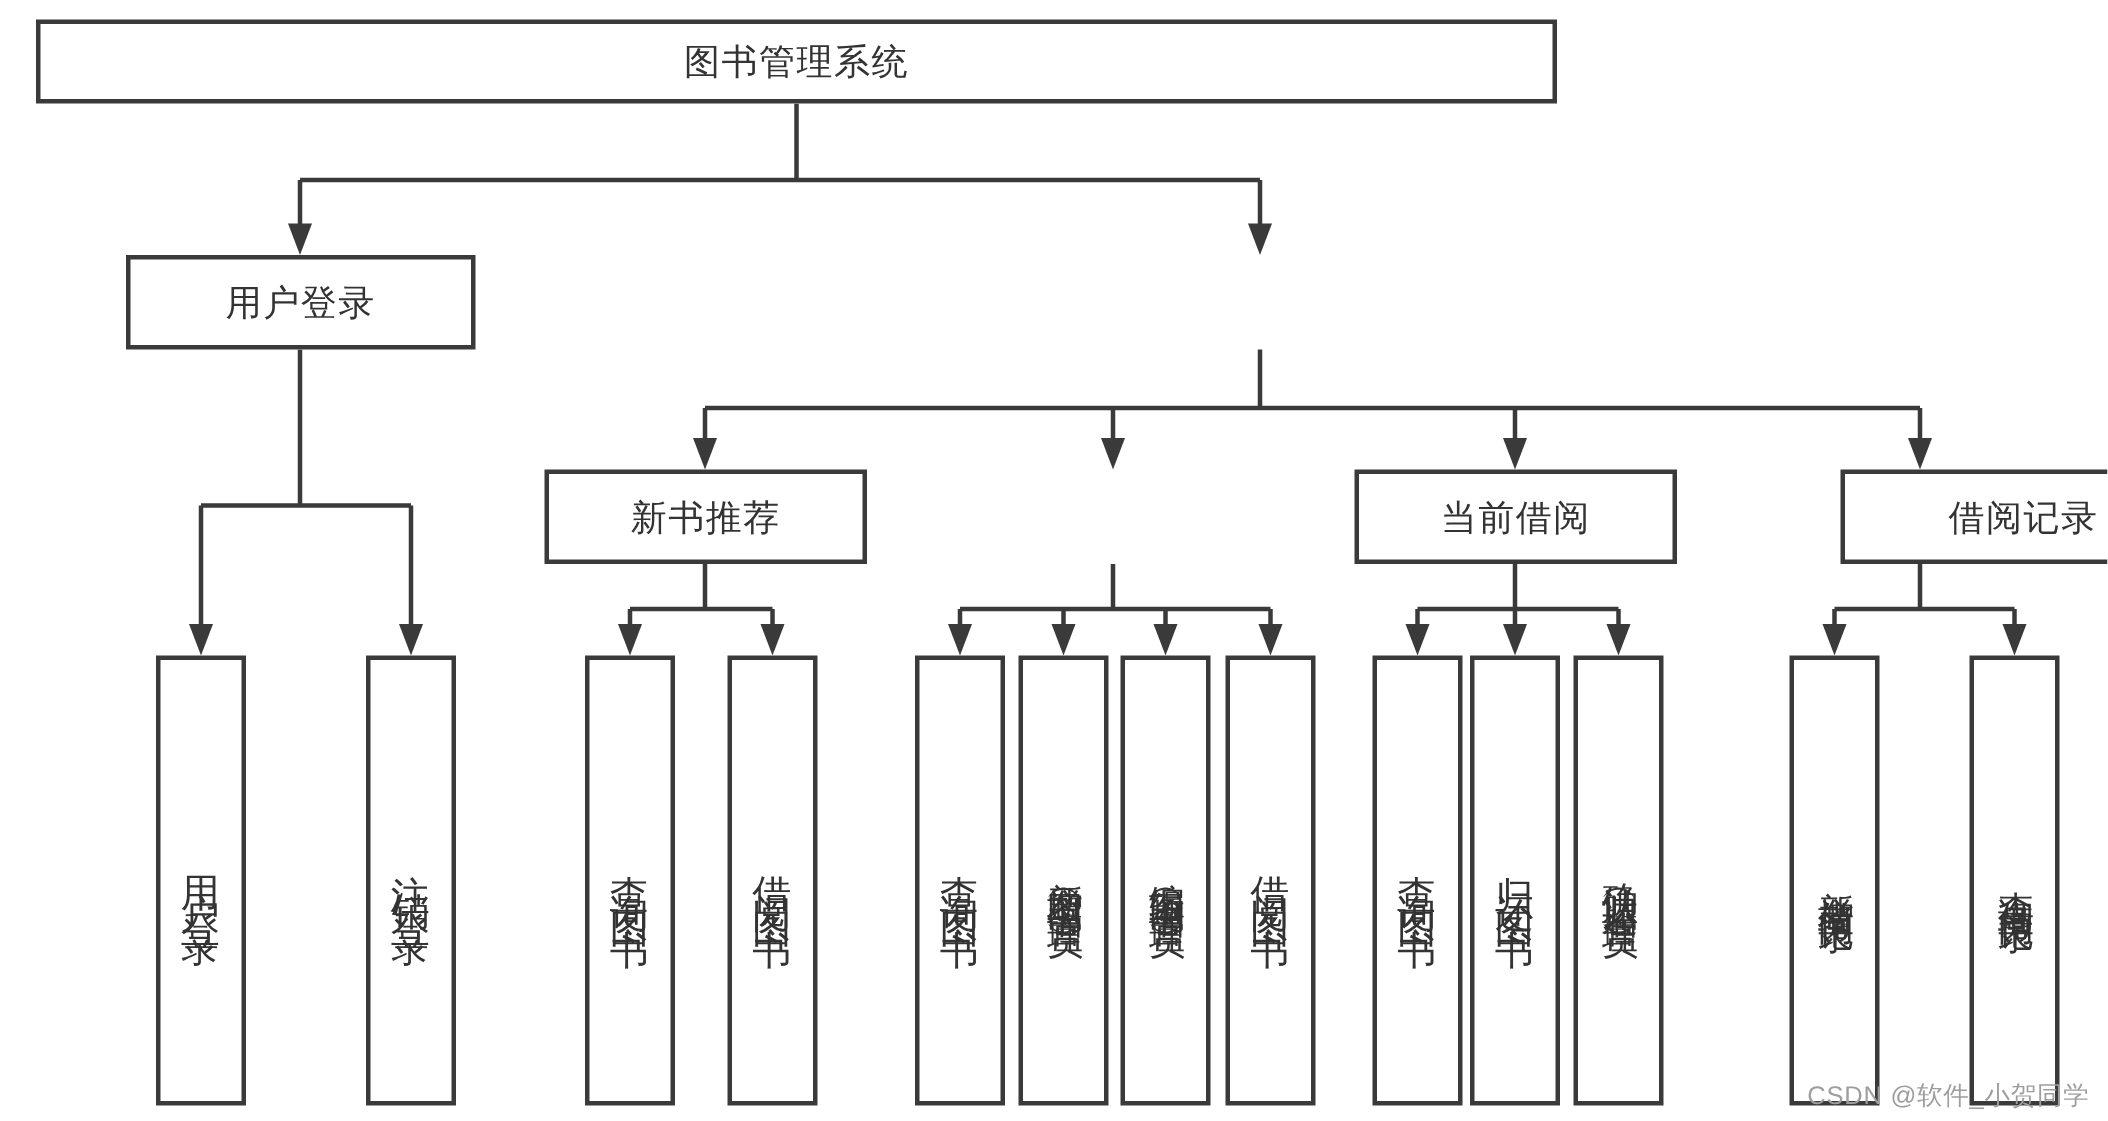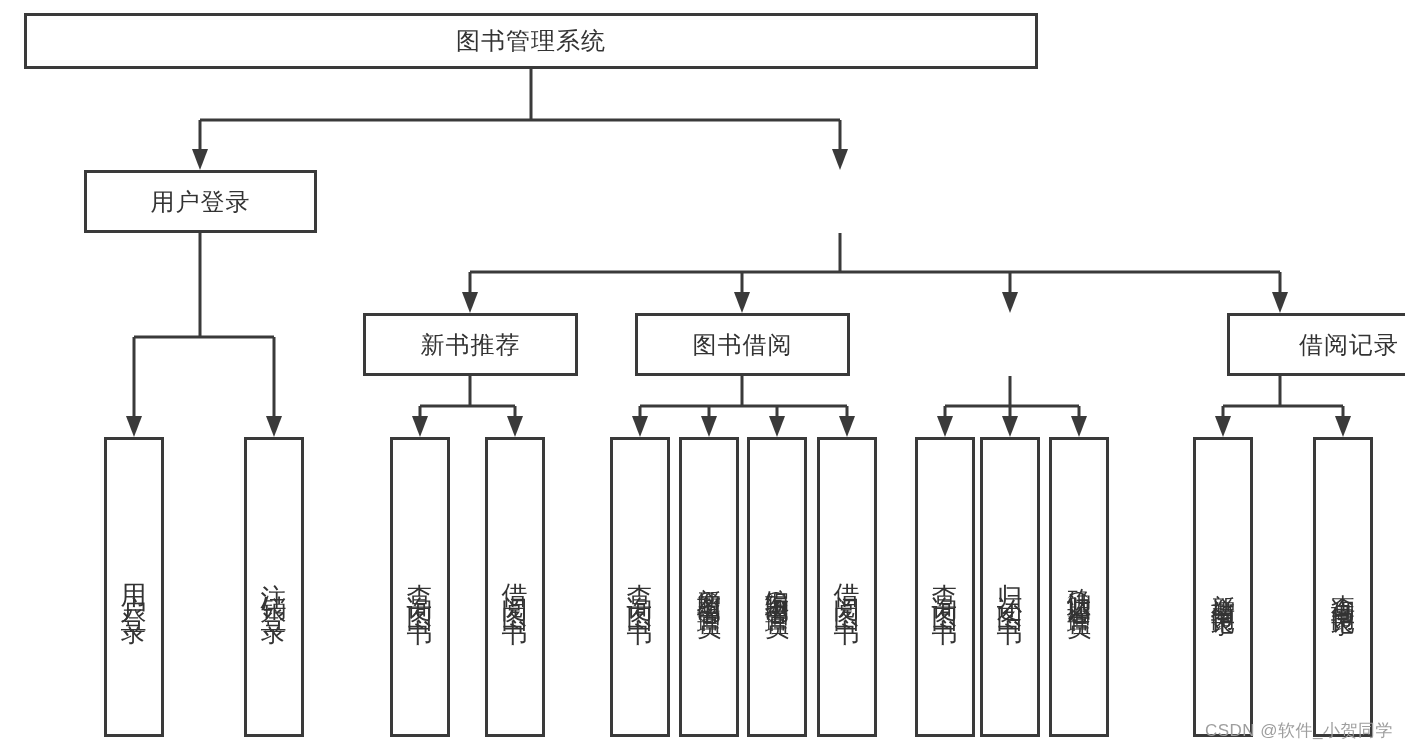--- a/index.html
+++ b/index.html
@@ -101,22 +101,22 @@
     <span>图书管理系统</span>
   </div>
 
   <div class="node" style="left:84px;top:170px;width:233px;height:63px">
     <span>用户登录</span>
   </div>
 
   <div class="node" style="left:363px;top:313px;width:215px;height:63px">
     <span>新书推荐</span>
   </div>
-  <div class="node" style="left:635px;top:313px;width:215px;height:63px">
-    <span>图书借阅</span>
+  <div class="node" style="left:903px;top:313px;width:215px;height:63px">
+    <span>当前借阅</span>
   </div>
   <div class="node" style="left:1227px;top:313px;width:244px;height:63px">
     <span>借阅记录</span>
   </div>
 
   <div class="leaf" style="left:104px">
     <span class="leaf-label">用户登录</span>
   </div>
   <div class="leaf" style="left:244px">
     <span class="leaf-label">注销登录</span>

